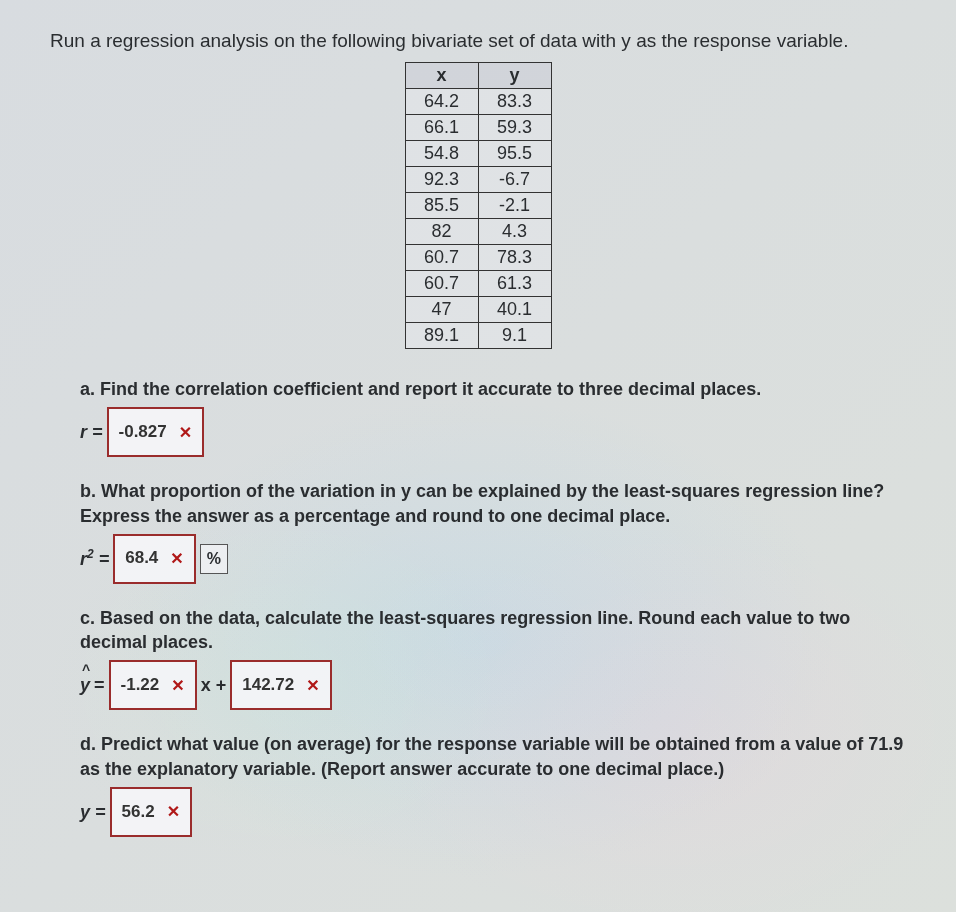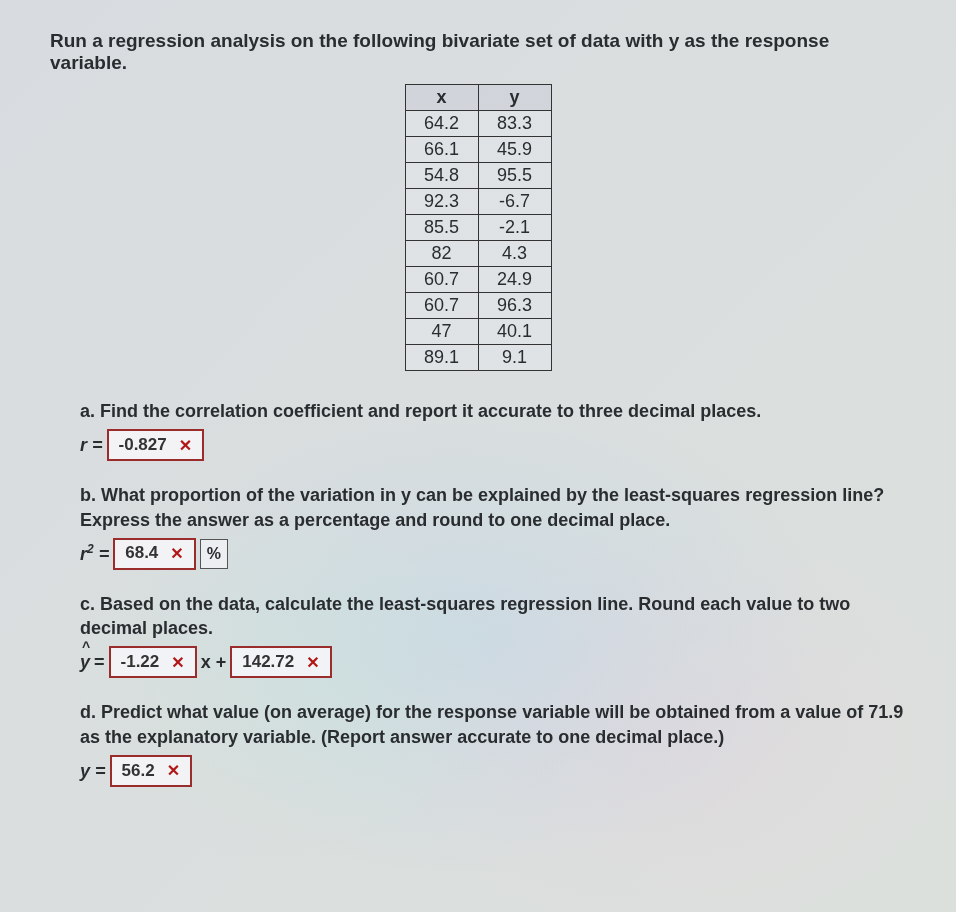--- a/index.html
+++ b/index.html
@@ -20,21 +20,21 @@
     position: absolute;
     inset: 0;
     background: radial-gradient(ellipse 600px 400px at 50% 70%, rgba(120,200,255,0.15) 0%, transparent 60%),
                 radial-gradient(ellipse 500px 350px at 70% 80%, rgba(255,180,220,0.12) 0%, transparent 60%),
                 radial-gradient(ellipse 400px 300px at 30% 75%, rgba(180,255,200,0.10) 0%, transparent 60%);
     pointer-events: none;
   }
   .content { position: relative; z-index: 1; }
   .prompt {
     font-size: 19px;
-    font-weight: 700;
+    font-weight: 400;
     color: #2a2d30;
     margin-bottom: 10px;
   }
   table.datatable {
     border-collapse: collapse;
     margin: 0 auto 28px auto;
     background: rgba(230,232,235,0.5);
   }
   table.datatable th, table.datatable td {
     border: 1px solid #333;
@@ -68,21 +68,21 @@
   .label-var {
     font-style: italic;
     font-size: 18px;
     color: #2a2d30;
   }
   .ansbox {
     display: inline-flex;
     align-items: center;
     border: 2px solid #9a2c2c;
     background: rgba(245,245,248,0.9);
-    padding: 2px 10px;
+    padding: 11px 10px;
     font-size: 17px;
     color: #333;
     min-width: 58px;
     height: 24px;
     box-sizing: content-box;
   }
   .ansbox .val {
     flex: 1;
     text-align: left;
   }
@@ -128,45 +128,45 @@
       <th>y</th>
     </tr>
   </thead>
   <tbody id="datatbody">
         <tr>
           <td>64.2</td>
           <td>83.3</td>
         </tr>
         <tr>
           <td>66.1</td>
-          <td>45.9</td>
+          <td>59.3</td>
         </tr>
         <tr>
           <td>54.8</td>
           <td>95.5</td>
         </tr>
         <tr>
           <td>92.3</td>
           <td>-6.7</td>
         </tr>
         <tr>
           <td>85.5</td>
           <td>-2.1</td>
         </tr>
         <tr>
           <td>82</td>
           <td>4.3</td>
         </tr>
         <tr>
           <td>60.7</td>
-          <td>24.9</td>
+          <td>78.3</td>
         </tr>
         <tr>
           <td>60.7</td>
-          <td>96.3</td>
+          <td>61.3</td>
         </tr>
         <tr>
           <td>47</td>
           <td>40.1</td>
         </tr>
         <tr>
           <td>89.1</td>
           <td>9.1</td>
         </tr>
       </tbody>

